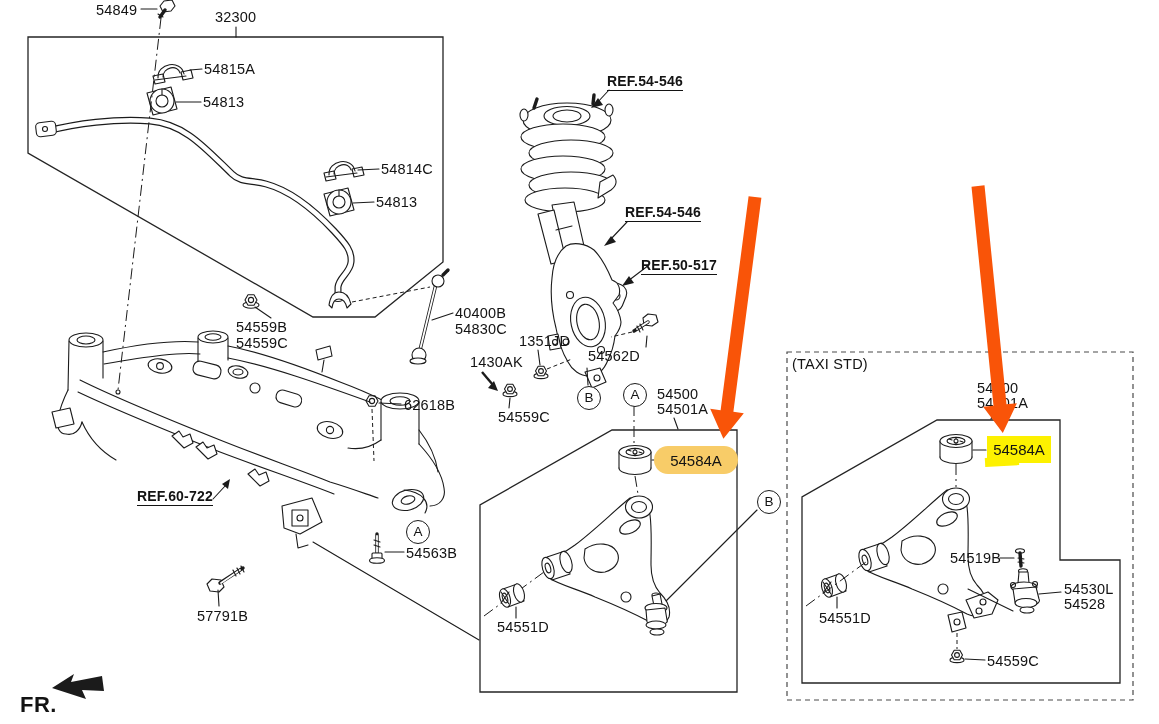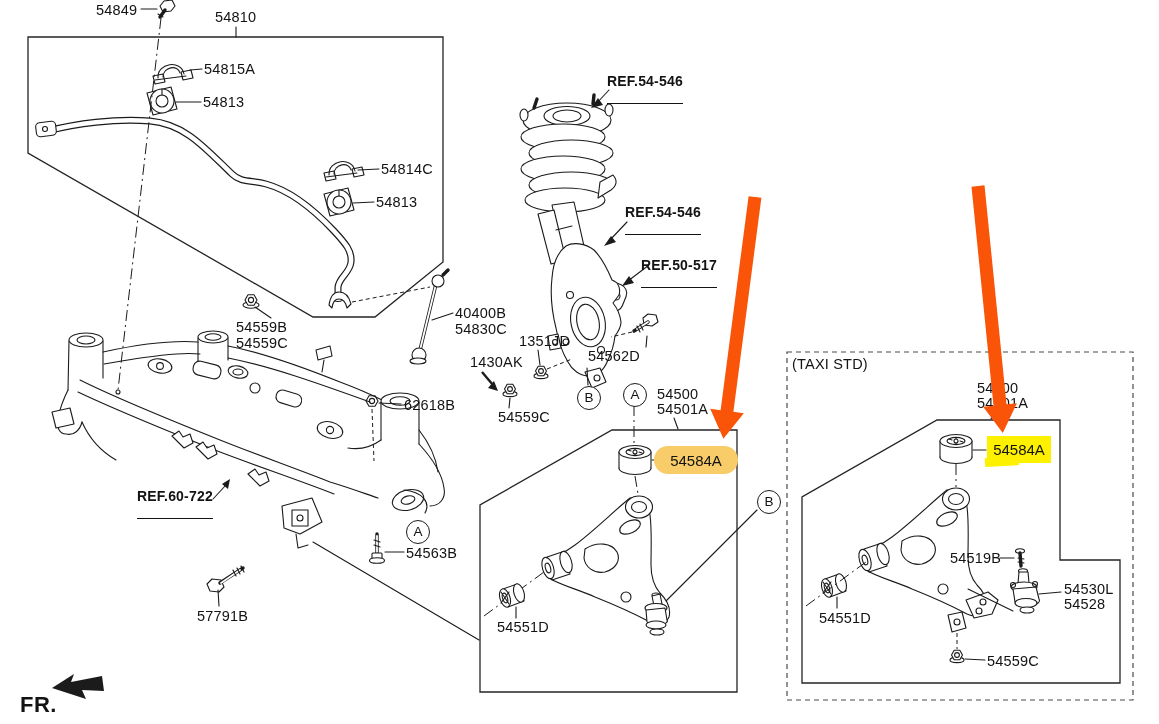--- a/index.html
+++ b/index.html
@@ -14,21 +14,21 @@
   .thick{stroke:#1b1b1b;stroke-width:7;fill:none;stroke-linecap:round;}
   .thin-w{stroke:#ffffff;stroke-width:4.6;fill:none;stroke-linecap:round;}
   .boltsh{stroke:#1b1b1b;stroke-width:3.4;fill:none;stroke-linecap:round;}
   .boltsh-w{stroke:#ffffff;stroke-width:1.8;fill:none;stroke-linecap:round;}
   .dash{stroke:#1b1b1b;stroke-width:1;fill:none;stroke-dasharray:4 3;}
   .dashdot{stroke:#1b1b1b;stroke-width:1;fill:none;stroke-dasharray:11 4 2 4;}
   .boxline{stroke:#242424;stroke-width:1.3;fill:none;stroke-linejoin:miter;}
   .dashbox{stroke:#4a4a4a;stroke-width:1.2;fill:none;stroke-dasharray:5 4;}
   .lbl{position:absolute;z-index:3;font-size:14.5px;line-height:16px;white-space:nowrap;
        letter-spacing:.2px;color:#131313;}
-  .ref{font-weight:700;font-size:14px;border-bottom:1.7px solid #131313;padding-bottom:14px;}
+  .ref{font-weight:700;font-size:14px;border-bottom:1.7px solid #131313;padding-bottom:1px;}
   .circ{position:absolute;z-index:3;width:22px;height:22px;border:1.4px solid #1b1b1b;
         border-radius:50%;text-align:center;line-height:22px;font-size:13.5px;background:#fff;}
   .pill{position:absolute;z-index:4;left:654px;top:446px;width:84px;height:28px;border-radius:14px;
         display:flex;align-items:center;justify-content:center;font-size:15px;}
   .marker{position:absolute;z-index:4;left:987px;top:436px;width:64px;height:27px;
         display:flex;align-items:center;justify-content:center;font-size:15px;}
   .marker::after{content:"";position:absolute;left:-2px;bottom:-3px;width:34px;height:9px;
         background:inherit;transform:rotate(-3deg);z-index:-1;}
   .fr{position:absolute;z-index:3;left:20px;top:692px;font-size:22px;font-weight:700;letter-spacing:.5px;}
 </style>
@@ -378,21 +378,21 @@
     <line class="ln" x1="1039" y1="594" x2="1061" y2="592"></line>
     <line class="ln" x1="965" y1="659" x2="985" y2="660"></line>
   </g>
 
   <g>
     <path class="blk" d="M52,688 L74,674 L71,682 L102,676 L104,691 L82,690 L86,699 Z"></path>
   </g>
 </svg>
 
 <div class="lbl" style="left:96px;top:2px">54849</div>
-<div class="lbl" style="left:215px;top:9px">54810</div>
+<div class="lbl" style="left:215px;top:9px">32300</div>
 <div class="lbl" style="left:204px;top:61px">54815A</div>
 <div class="lbl" style="left:203px;top:94px">54813</div>
 <div class="lbl" style="left:381px;top:161px">54814C</div>
 <div class="lbl" style="left:376px;top:194px">54813</div>
 <div class="lbl" style="left:236px;top:319px">54559B</div>
 <div class="lbl" style="left:236px;top:335px">54559C</div>
 <div class="lbl ref" style="left:607px;top:73px">REF.54-546</div>
 <div class="lbl ref" style="left:625px;top:204px">REF.54-546</div>
 <div class="lbl ref" style="left:641px;top:257px">REF.50-517</div>
 <div class="lbl" style="left:455px;top:305px">40400B</div>

